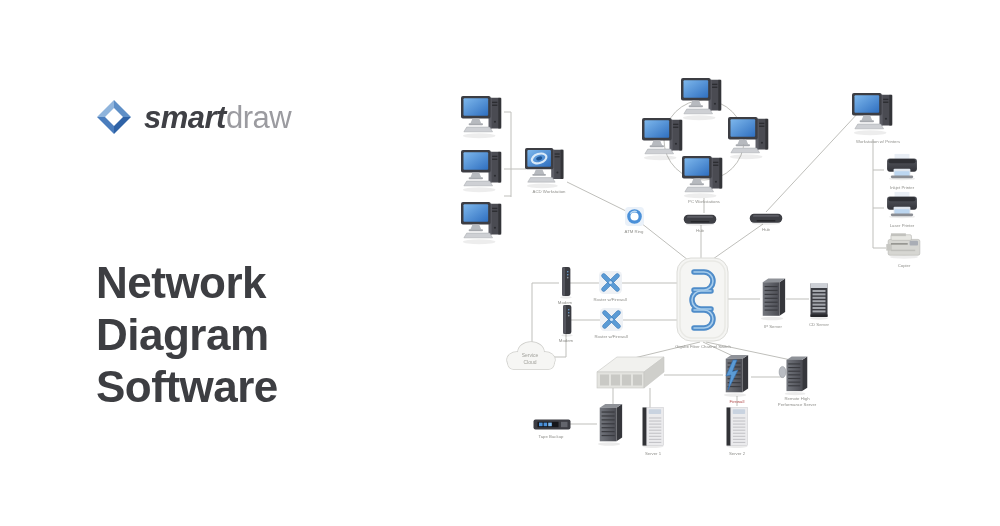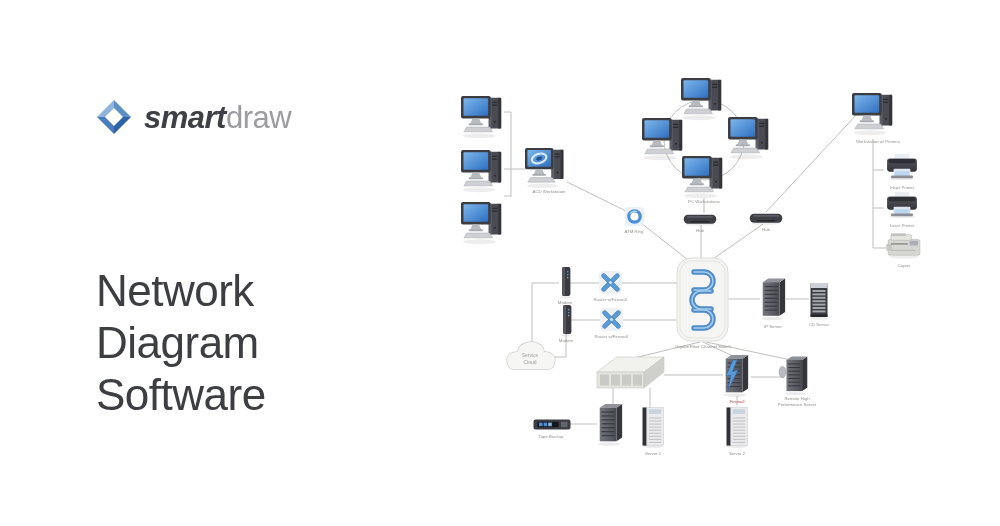--- a/index.html
+++ b/index.html
@@ -3,22 +3,22 @@
 <meta charset="utf-8">
 <style>
   html,body{margin:0;padding:0;background:#ffffff;}
   #canvas{position:relative;width:1000px;height:526px;background:#ffffff;overflow:hidden;
           font-family:"Liberation Sans", sans-serif;}
   
   .logo{position:absolute;left:95px;top:98px;display:flex;align-items:center;gap:11px;}
   .logo-text{font-size:31px;letter-spacing:-0.5px;line-height:1;}
   .logo-text .b{font-weight:bold;color:#3f4045;font-style:italic;}
   .logo-text .l{font-weight:normal;color:#9b9ba0;}
-  .hero-title{position:absolute;left:96px;top:236px;width:300px;
-              font-size:44px;font-weight:normal;color:#3d3e42;line-height:1.18;
+  .hero-title{position:absolute;left:96px;top:228px;width:300px;
+              font-size:44px;font-weight:bold;color:#3d3e42;line-height:1.18;
               letter-spacing:-0.5px;white-space:pre-line;}
   
   #diagram{position:absolute;left:430px;top:55px;width:560px;height:430px;}
   .edge{stroke:#bfbfbb;stroke-width:1;fill:none;}
   .lbl{font-family:"Liberation Sans",sans-serif;font-size:4.3px;fill:#8f8f8b;text-anchor:middle;}
   .lbl-red{font-family:"Liberation Sans",sans-serif;font-size:4.3px;fill:#b34b4b;text-anchor:middle;}
   .lbl-cloud{font-family:"Liberation Sans",sans-serif;font-size:5px;fill:#a2a29c;text-anchor:middle;}
 </style>
 </head>
 <body>

